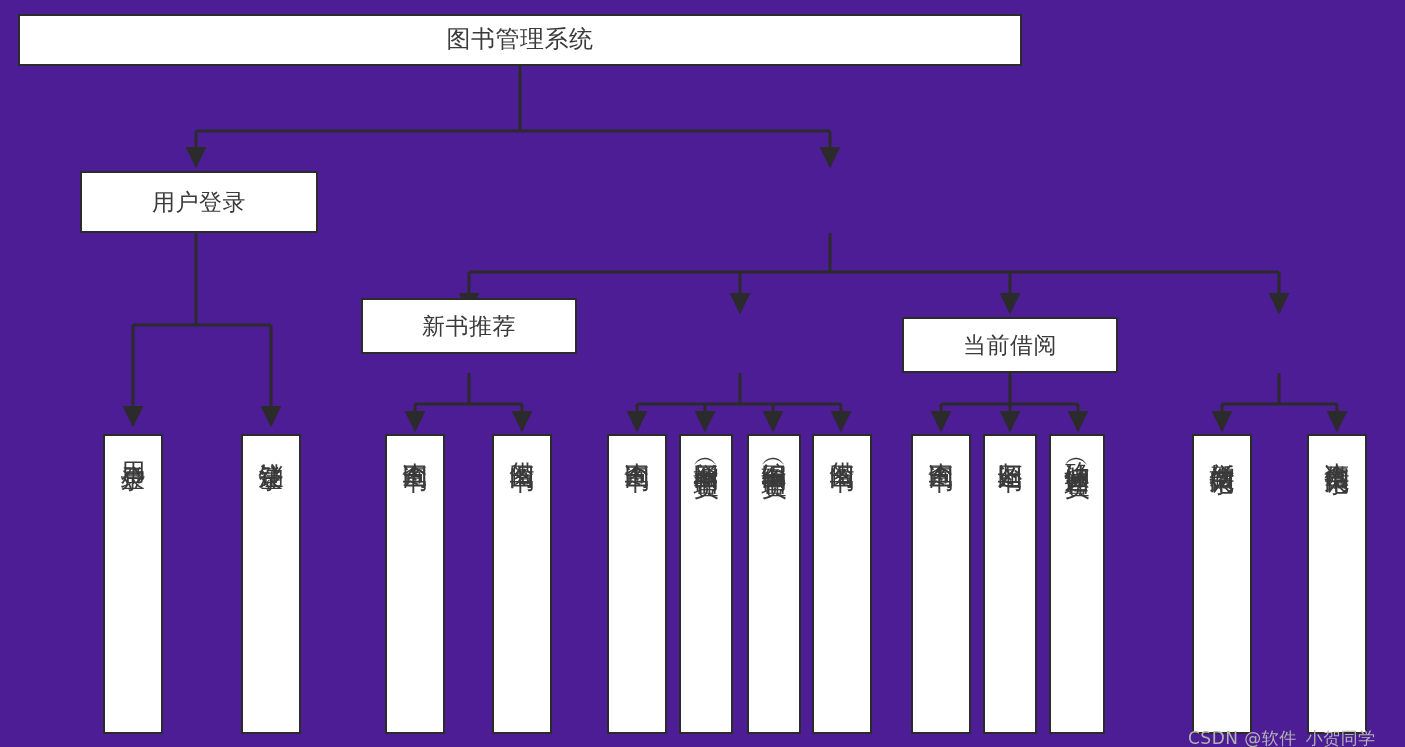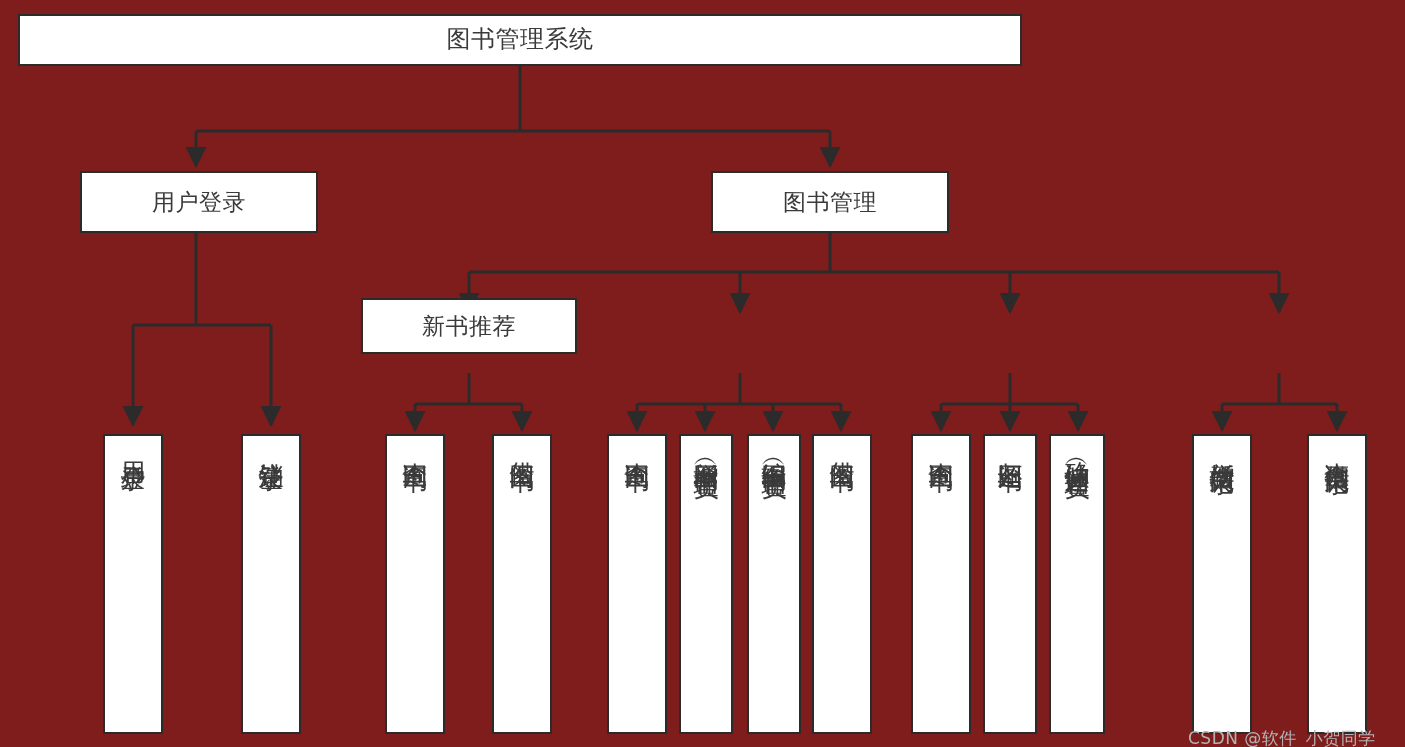--- a/index.html
+++ b/index.html
@@ -5,21 +5,21 @@
 <style>
   html, body {
     margin: 0;
     padding: 0;
     background: #ffffff;
   }
   #canvas {
     position: relative;
     width: 1405px;
     height: 747px;
-    background: #7f1d1d;
+    background: #4c1d95;
     overflow: hidden;
     font-family: "DejaVu Sans", "Liberation Sans", sans-serif;
   }
   #diagram-svg {
     position: absolute;
     left: 0;
     top: 0;
     width: 1405px;
     height: 747px;
   }
@@ -128,29 +128,29 @@
   </svg>
 
   <div class="node-box h-node root" style="left:18px; top:14px; width:1004px; height:52px;">
     <span class="node-label">图书管理系统</span>
   </div>
 
   <div class="node-box h-node" style="left:80px; top:171px; width:238px; height:62px;">
     <span class="node-label">用户登录</span>
   </div>
 
-  <div class="node-box h-node" style="left:711px; top:171px; width:238px; height:62px;">
-    <span class="node-label">图书管理</span>
-  </div>
 
   <div class="node-box h-node" style="left:361px; top:298px; width:216px; height:56px;">
     <span class="node-label">新书推荐</span>
   </div>
 
 
+  <div class="node-box h-node" style="left:902px; top:317px; width:216px; height:56px;">
+    <span class="node-label">当前借阅</span>
+  </div>
 
 
   <div class="node-box v-node" style="left:103px; top:434px; width:60px; height:300px;">
     <span class="node-label">用户登录</span>
   </div>
 
   <div class="node-box v-node" style="left:241px; top:434px; width:60px; height:300px;">
     <span class="node-label">注销登录</span>
   </div>
 

